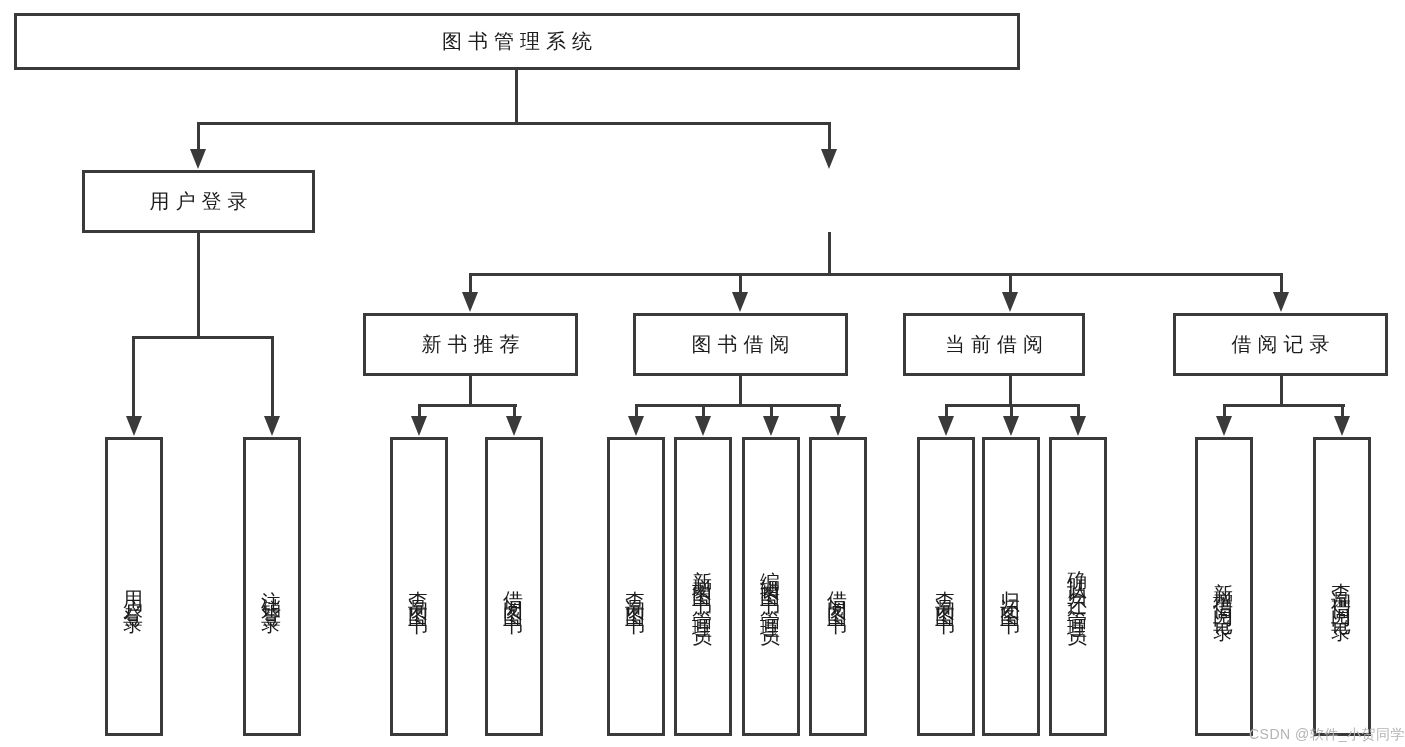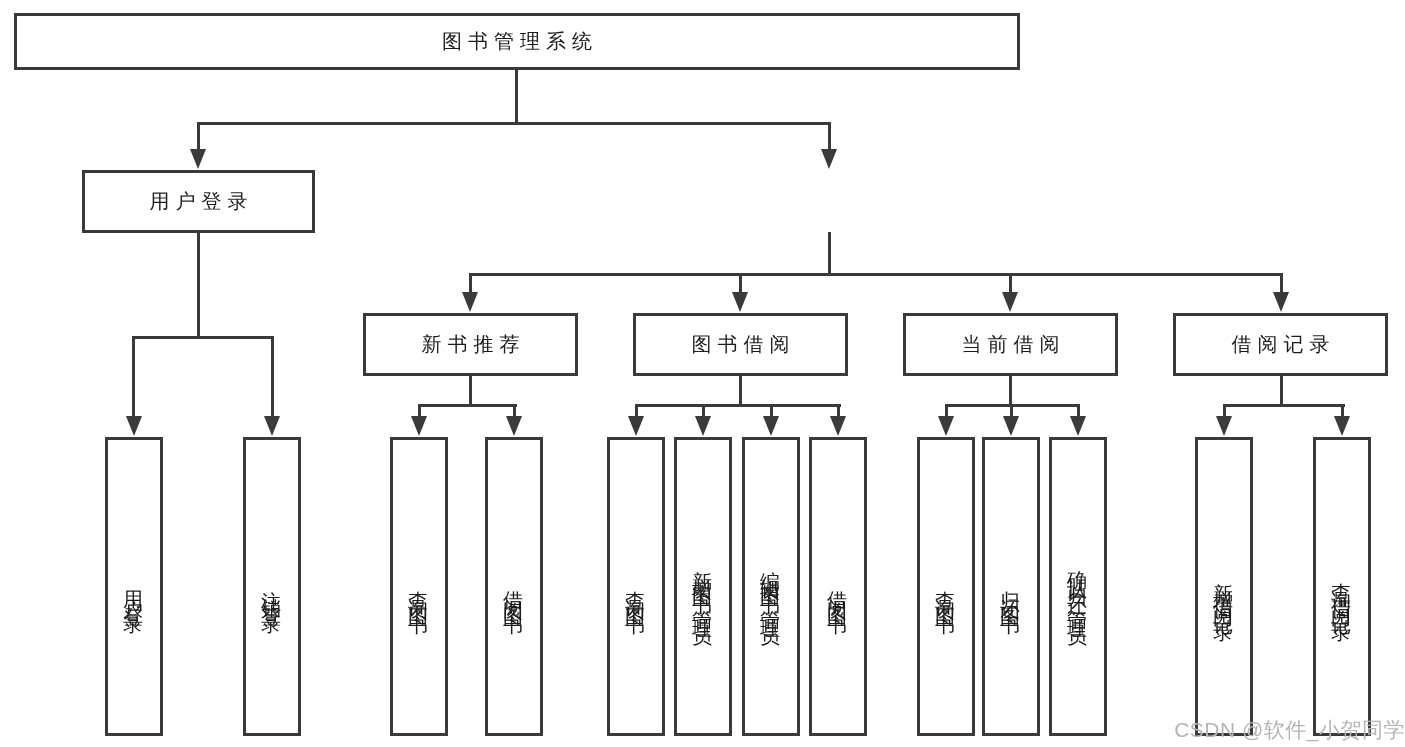--- a/index.html
+++ b/index.html
@@ -49,21 +49,21 @@
   .cline{position:absolute;background:var(--line);}
   .arrow{
     position:absolute;width:0;height:0;
     border-left:8px solid transparent;
     border-right:8px solid transparent;
     border-top:20px solid var(--line);
   }
   #watermark{
     position:absolute;
     right:6px;bottom:3px;
-    font-size:21px;
+    font-size:14px;
     color:var(--watermark);
     z-index:10;
     letter-spacing:0.5px;
     white-space:nowrap;
   }
 </style>
 </head>
 <body>
 
 <div id="stage">
@@ -75,21 +75,21 @@
   <div class="hbox" style="left:82px;top:170px;width:233px;height:63px">
     <span>用户登录</span>
   </div>
 
   <div class="hbox" style="left:363px;top:313px;width:215px;height:63px">
     <span>新书推荐</span>
   </div>
   <div class="hbox" style="left:633px;top:313px;width:215px;height:63px">
     <span>图书借阅</span>
   </div>
-  <div class="hbox" style="left:903px;top:313px;width:215px;height:63px">
+  <div class="hbox" style="left:903px;top:313px;width:182px;height:63px">
     <span>当前借阅</span>
   </div>
   <div class="hbox" style="left:1173px;top:313px;width:215px;height:63px">
     <span>借阅记录</span>
   </div>
 
   <div class="vbox" style="left:105px;top:437px;width:58px;height:299px">
     <span>用户登录</span>
   </div>
   <div class="vbox" style="left:243px;top:437px;width:58px;height:299px">

